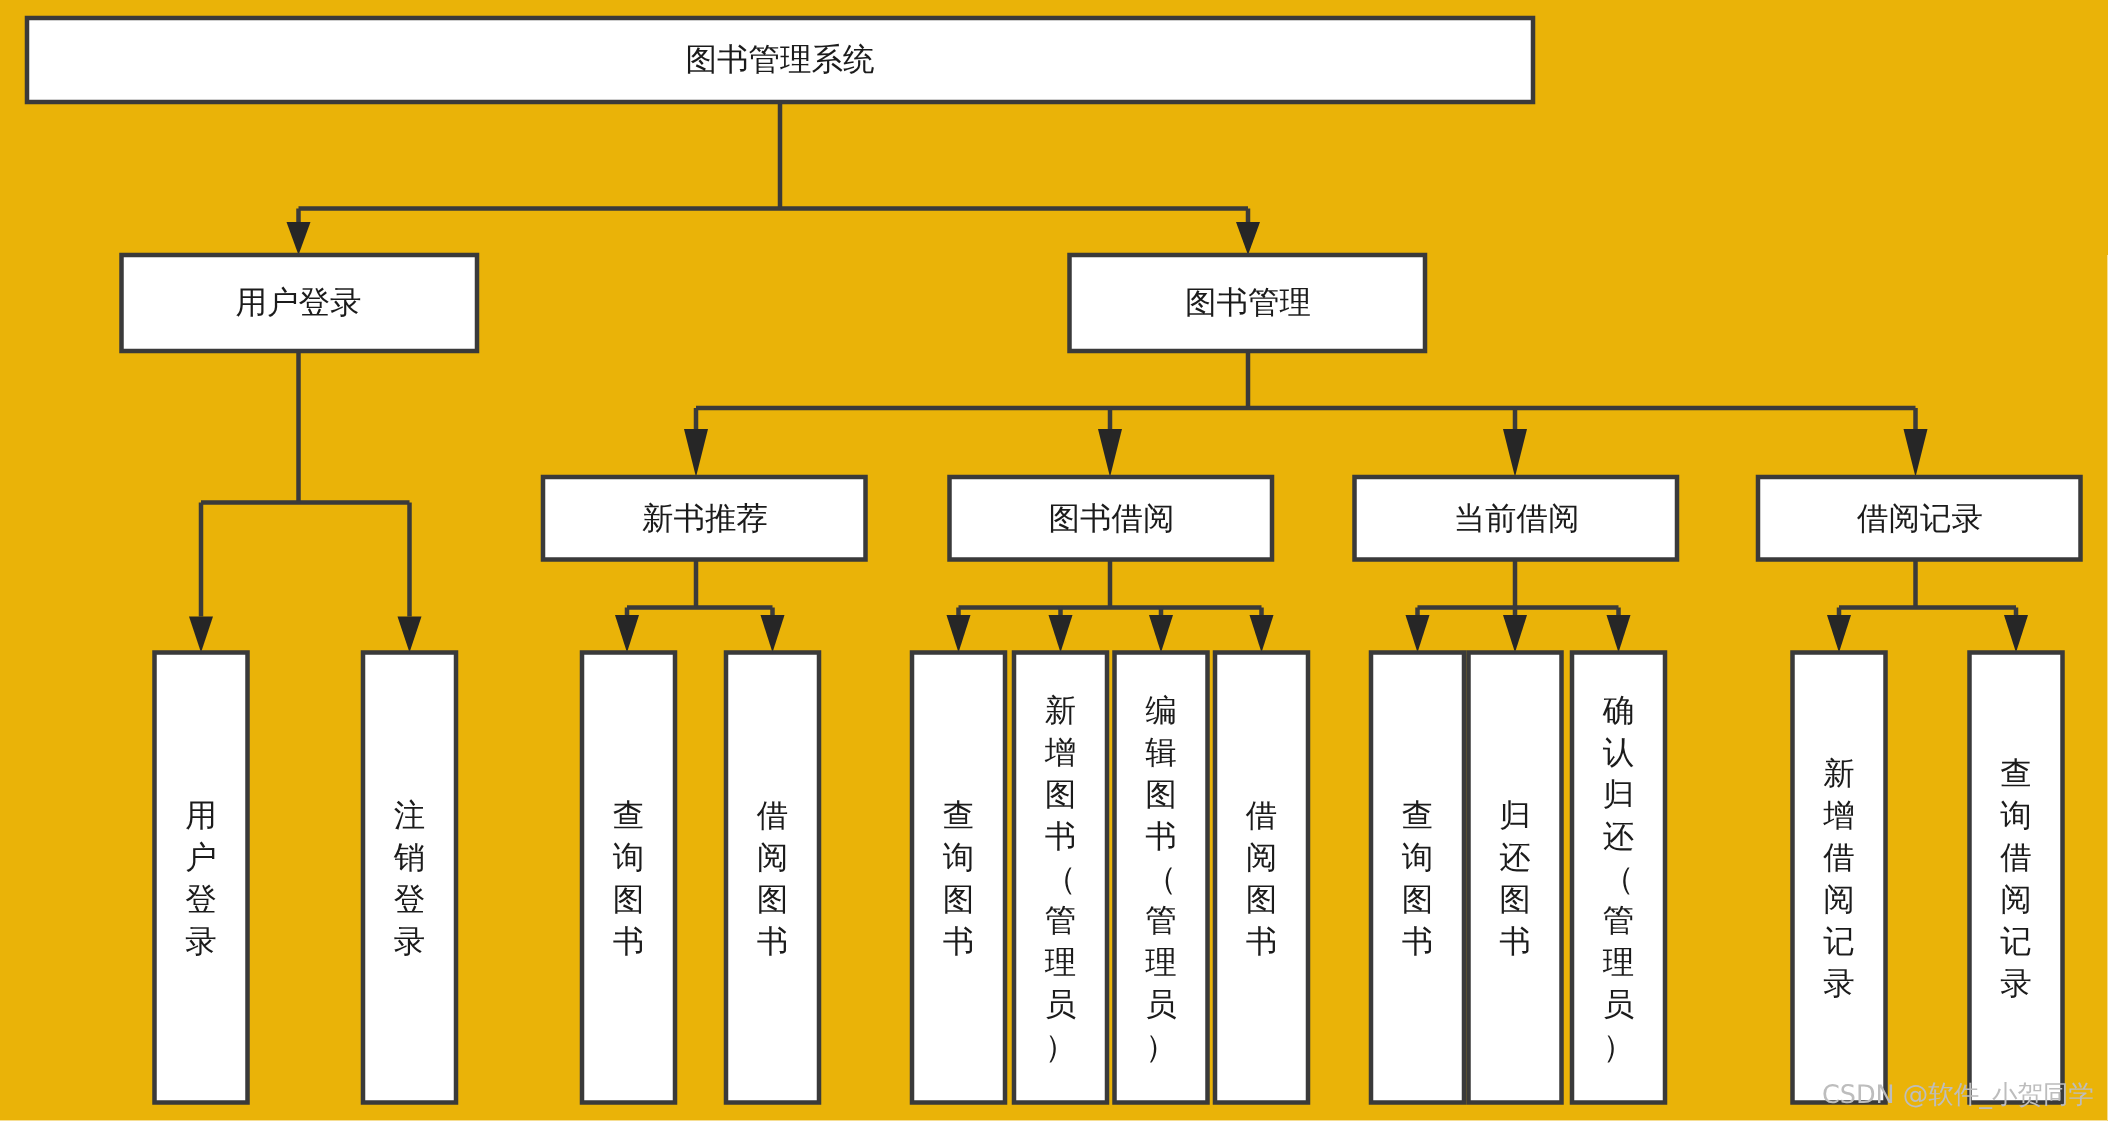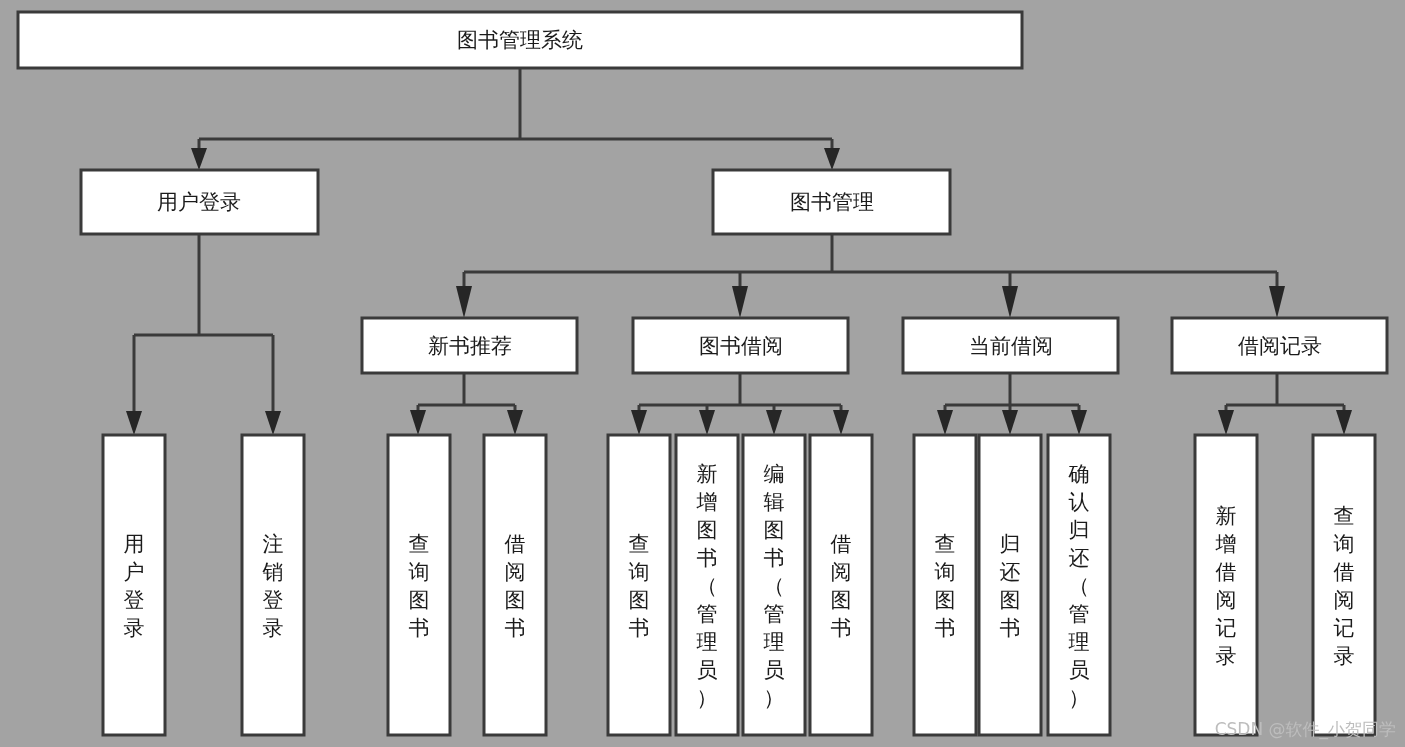--- a/index.html
+++ b/index.html
@@ -11,21 +11,21 @@
   body {
     width: 1405px;
     height: 747px;
     font-family: "DejaVu Sans", "Liberation Sans", sans-serif;
     overflow: hidden;
   }
   #diagram-root {
     position: relative;
     width: 1405px;
     height: 747px;
-    background: #a3a3a3;
+    background: #eab308;
   }
   svg.diagram-svg {
     position: absolute;
     top: 0;
     left: 0;
     width: 1405px;
     height: 747px;
     display: block;
   }
   .node-box {

